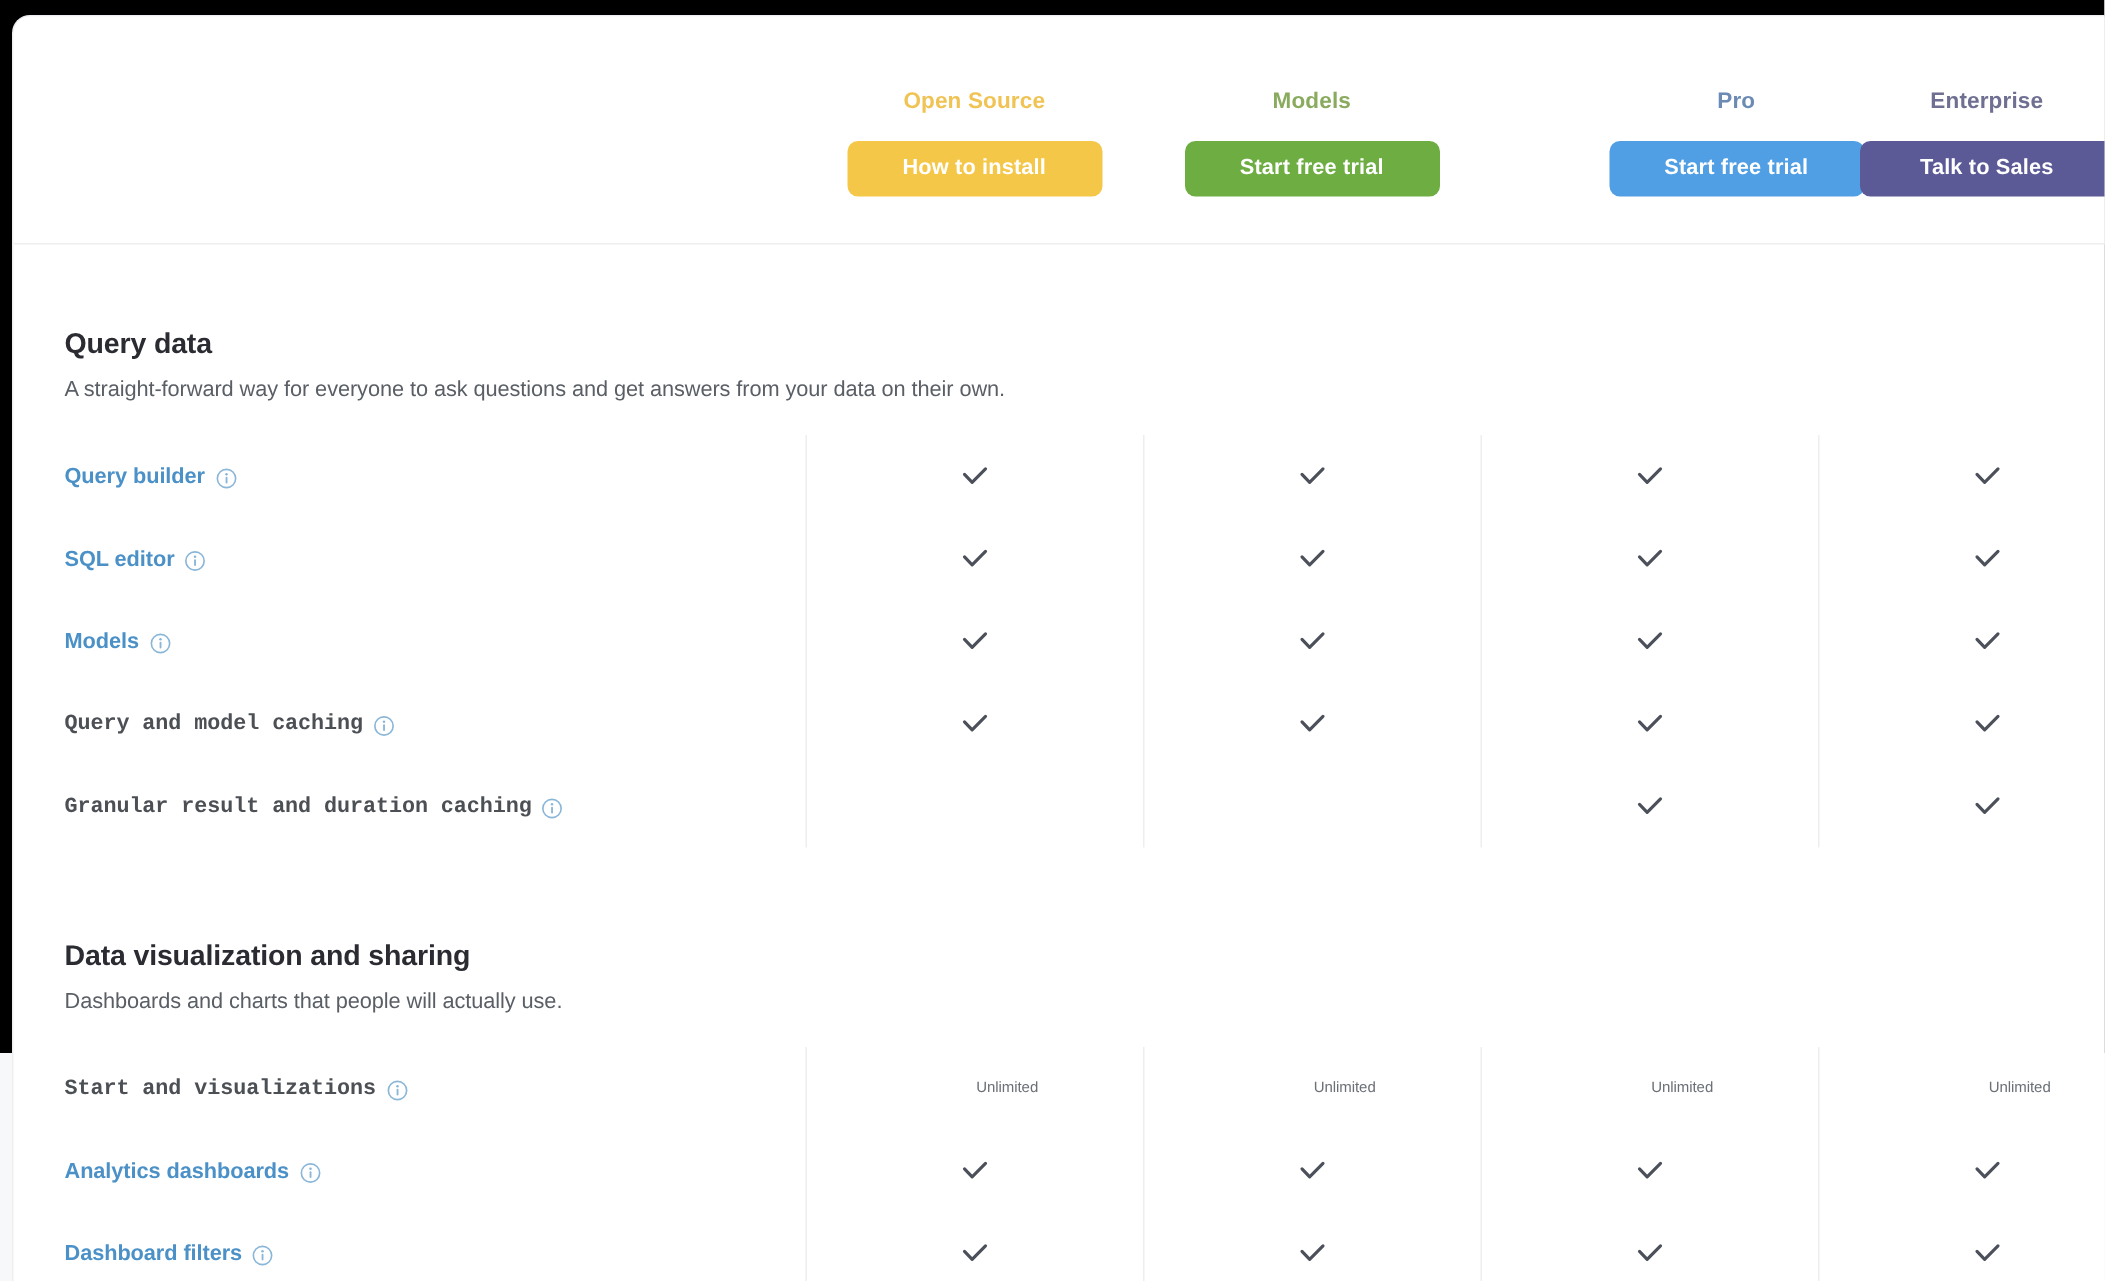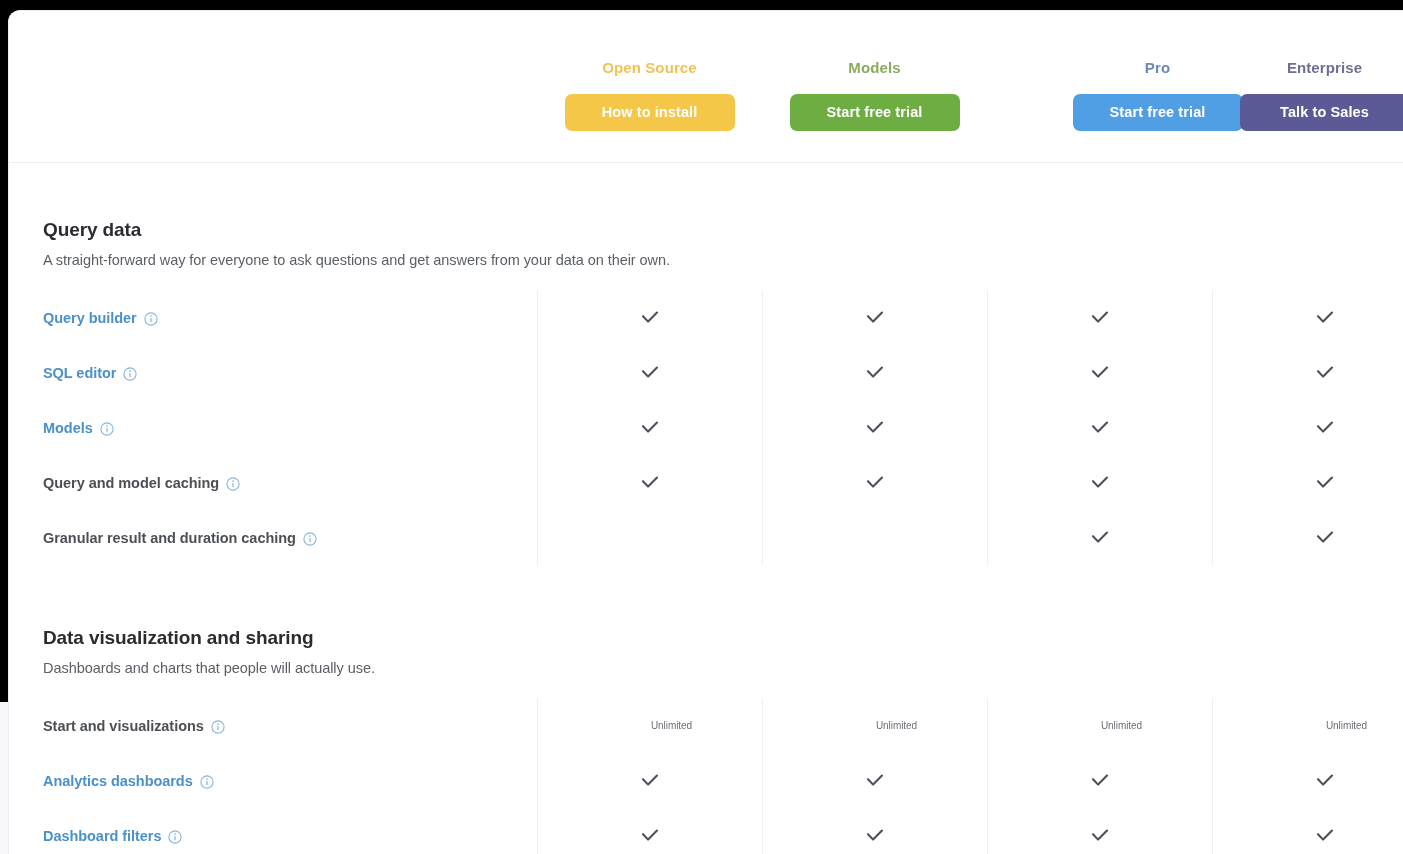--- a/index.html
+++ b/index.html
@@ -133,21 +133,21 @@
     display: flex;
     align-items: center;
     gap: 7px;
     font-size: 14.5px;
     font-weight: 700;
     letter-spacing: -0.05px;
     white-space: nowrap;
   }
 
   .fname.link  { color: #4b91c7; cursor: pointer; align-items: center; }
-  .fname.plain { color: #4c5055; }
+  .fname.plain { color: #4c5055; font-family: Liberation Mono, monospace; }
 
   .info-icon {
     display: inline-block;
     width: 14px;
     height: 14px;
     flex: 0 0 14px;
     position: relative;
     top: 1px;
     cursor: pointer;
   }

